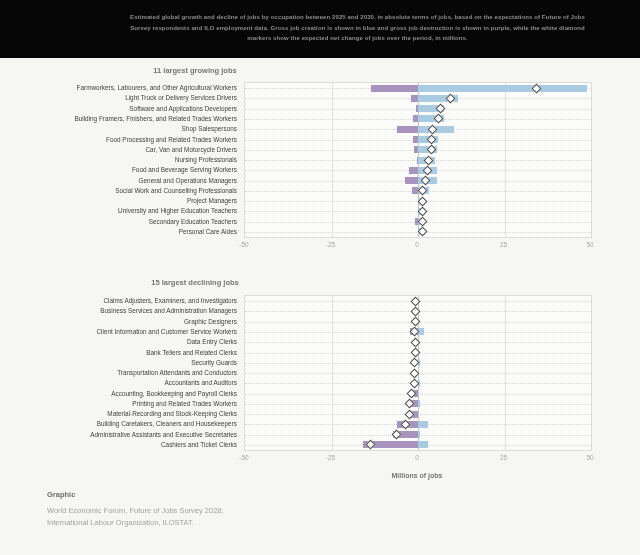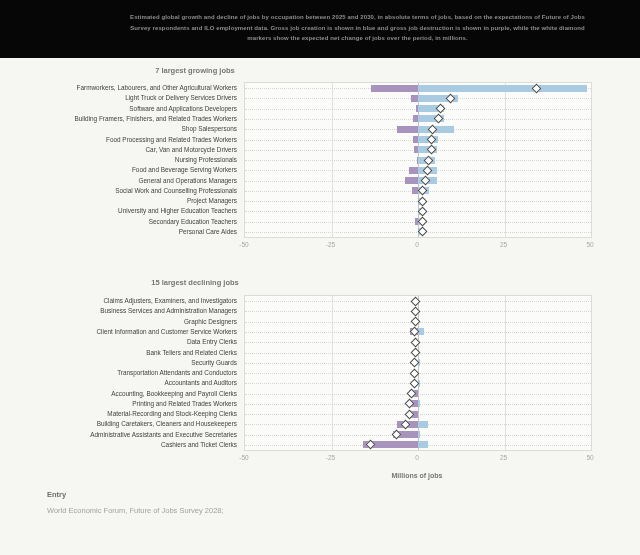--- a/index.html
+++ b/index.html
@@ -55,21 +55,21 @@
 </head>
 <body>
 
 <div id="stage">
 
   <div id="banner">
     <div class="caption">Estimated global growth and decline of jobs by occupation between 2025 and 2030, in absolute terms of jobs, based on the expectations of Future of Jobs Survey respondents and ILO employment data. Gross job creation is shown in blue and gross job destruction is shown in purple, while the white diamond markers show the expected net change of jobs over the period, in millions.</div>
   </div>
 
   <div class="chart" style="top:66px;height:190px;">
-    <div class="chart-title">7 largest growing jobs</div>
+    <div class="chart-title">11 largest growing jobs</div>
     <div class="labels" style="top:17px;height:154px;">
         <div class="row-label" style="top: 1.1px;">Farmworkers, Labourers, and Other Agricultural Workers</div>
         <div class="row-label" style="top: 11.4px;">Light Truck or Delivery Services Drivers</div>
         <div class="row-label" style="top: 21.7px;">Software and Applications Developers</div>
         <div class="row-label" style="top: 31.9px;">Building Framers, Finishers, and Related Trades Workers</div>
         <div class="row-label" style="top: 42.2px;">Shop Salespersons</div>
         <div class="row-label" style="top: 52.5px;">Food Processing and Related Trades Workers</div>
         <div class="row-label" style="top: 62.7px;">Car, Van and Motorcycle Drivers</div>
         <div class="row-label" style="top: 73px;">Nursing Professionals</div>
         <div class="row-label" style="top: 83.3px;">Food and Beverage Serving Workers</div>
@@ -223,17 +223,18 @@
         <div class="x-tick" style="left: -12px;">-50</div>
         <div class="x-tick" style="left: 74.5px;">-25</div>
         <div class="x-tick" style="left: 161px;">0</div>
         <div class="x-tick" style="left: 247.5px;">25</div>
         <div class="x-tick" style="left: 334px;">50</div>
       </div>
     <div class="x-axis-label" style="top:194px;">Millions of jobs</div>
   </div>
 
   <div id="source">
-    <div class="src-heading">Entry</div>
+    <div class="src-heading">Graphic</div>
     <div class="src-line">World Economic Forum, Future of Jobs Survey 2028;</div>
+    <div class="src-line">International Labour Organization, ILOSTAT.</div>
   </div>
 
 </div>
 
 </body></html>

